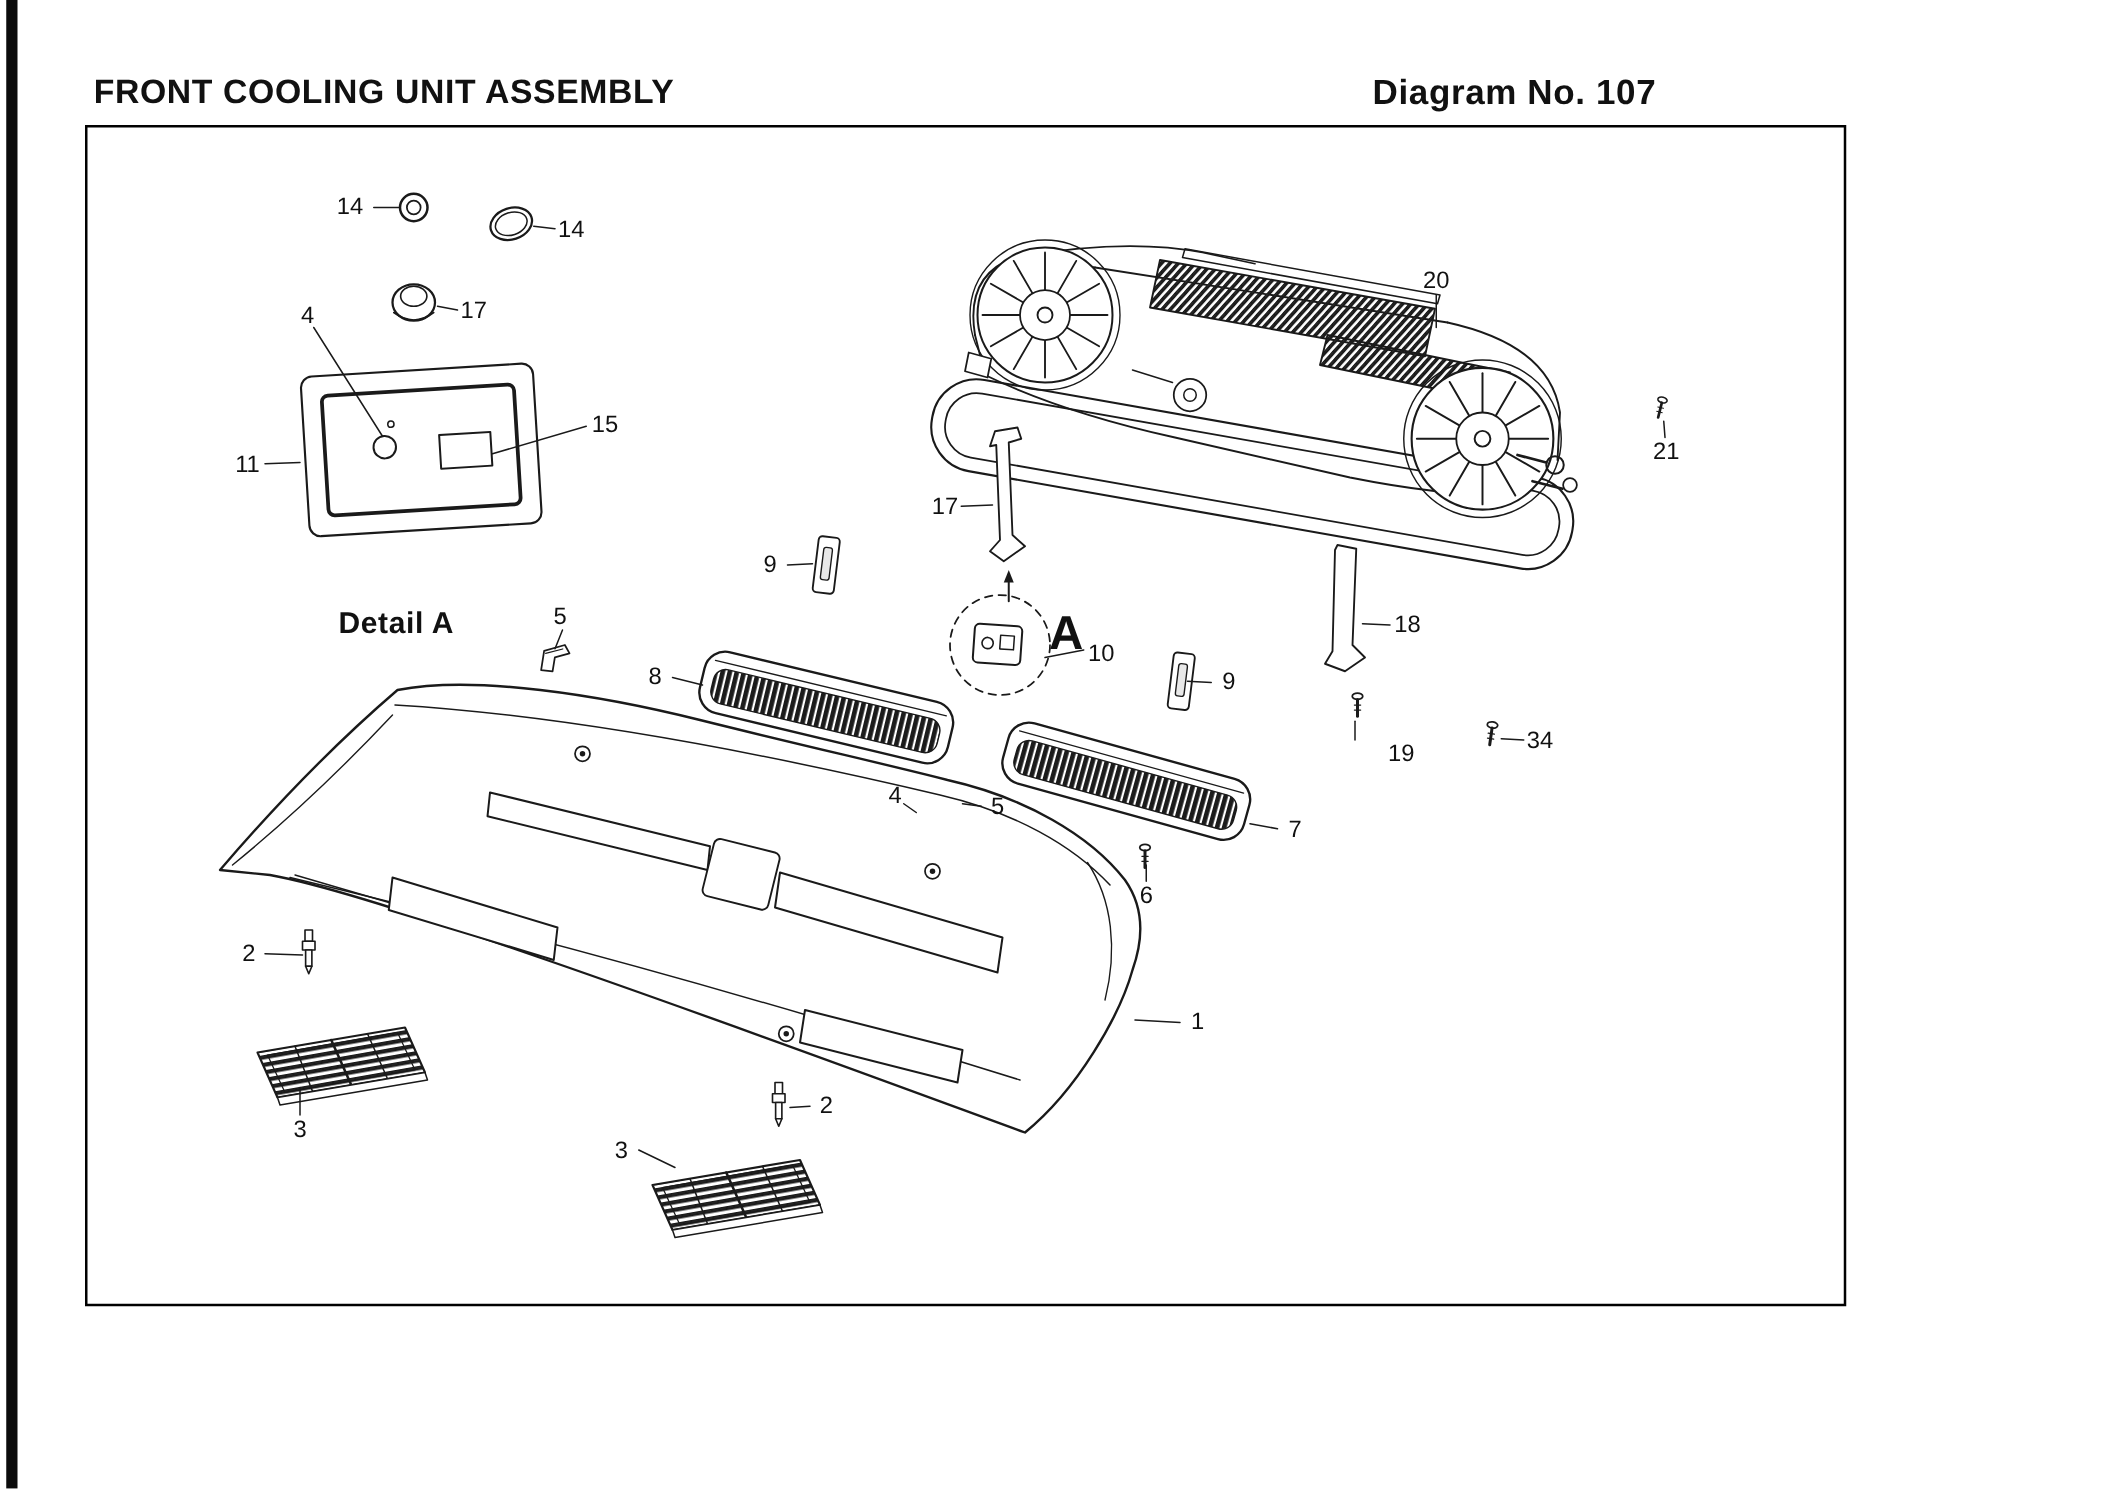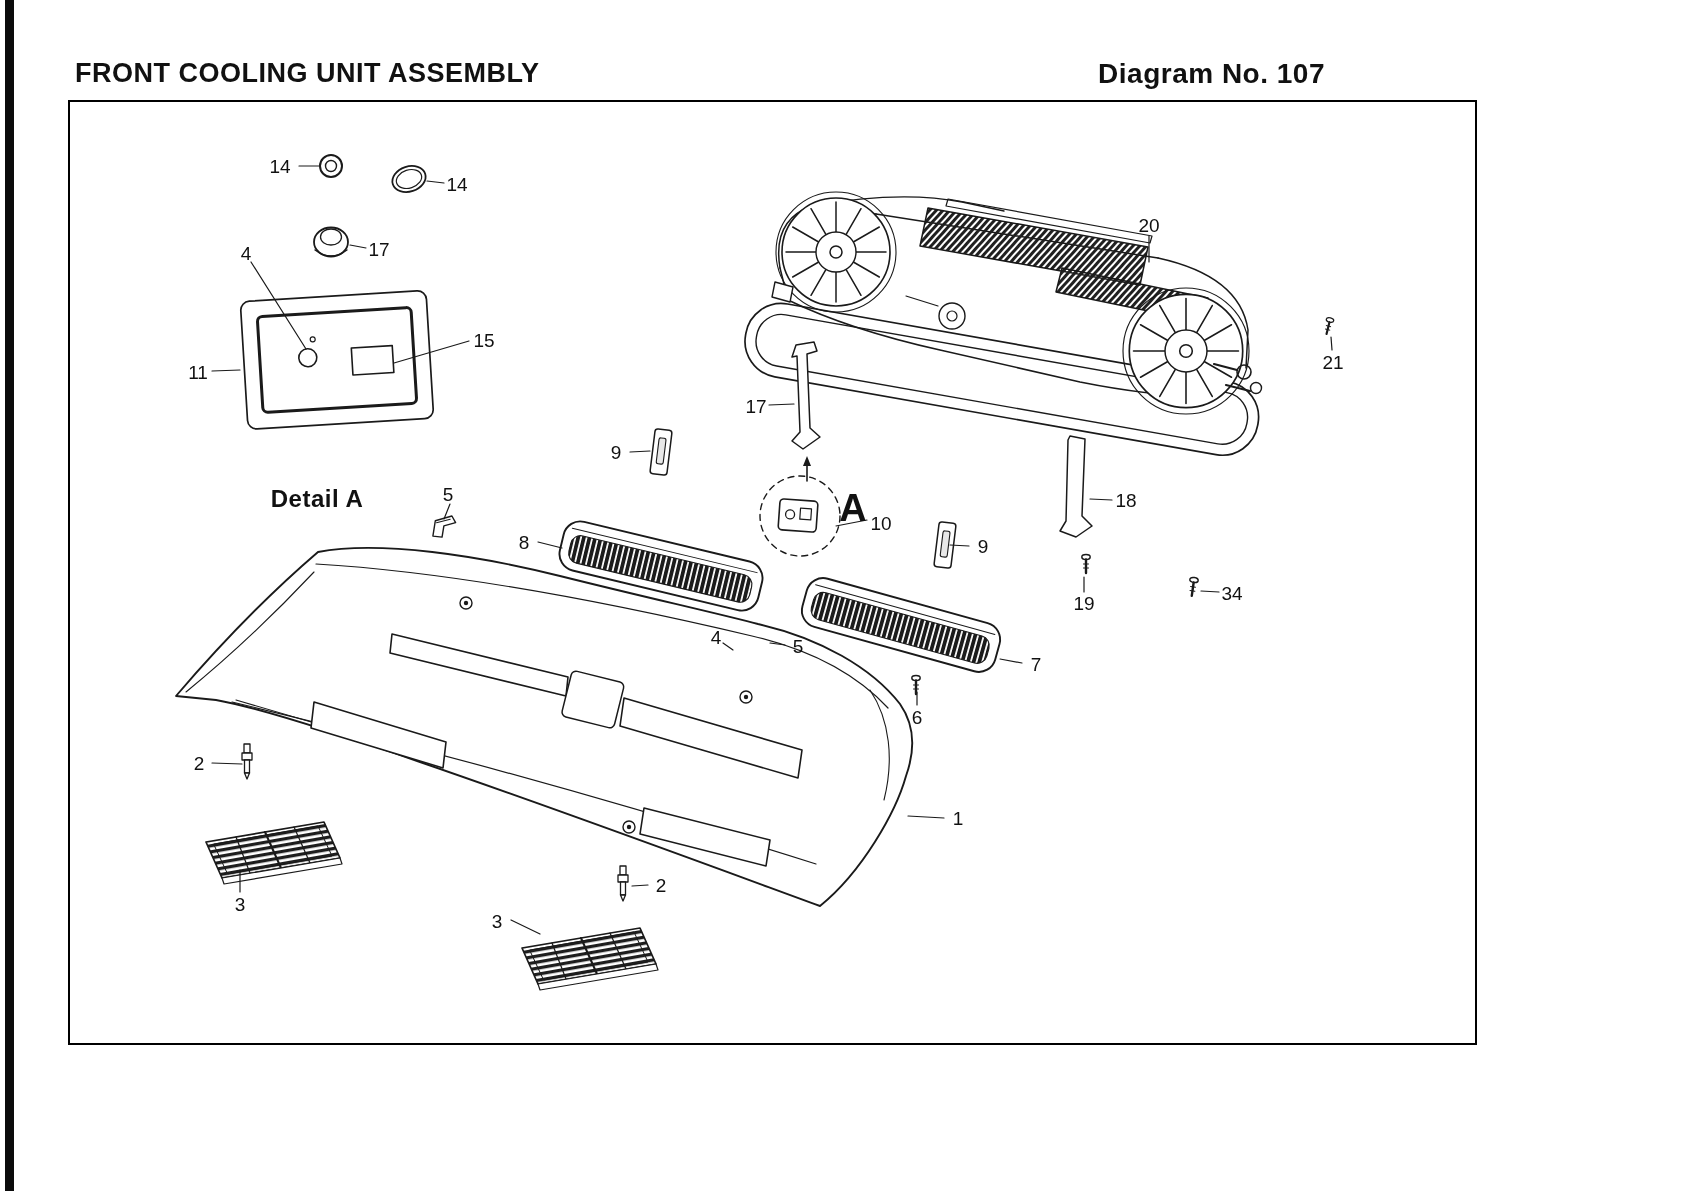--- a/index.html
+++ b/index.html
@@ -283,21 +283,21 @@
   <div class="callout" style="left:983px;top:546px">9</div>
   <div class="callout" style="left:881px;top:523px">10</div>
   <div class="callout" style="left:198px;top:372px">11</div>
   <div class="callout" style="left:379px;top:249px">17</div>
   <div class="callout" style="left:457px;top:184px">14</div>
   <div class="callout" style="left:280px;top:166px">14</div>
   <div class="callout" style="left:484px;top:340px">15</div>
   <div class="callout" style="left:246px;top:253px">4</div>
   <div class="callout" style="left:756px;top:406px">17</div>
   <div class="callout" style="left:1126px;top:500px">18</div>
-  <div class="callout" style="left:1084px;top:603px">19</div>
+  <div class="callout" style="left:1121px;top:603px">19</div>
   <div class="callout" style="left:1149px;top:225px">20</div>
   <div class="callout" style="left:1333px;top:362px">21</div>
   <div class="callout" style="left:1232px;top:593px">34</div>
 
   <div class="detail-caption" style="left:317px;top:467px">Detail A</div>
   <div class="detail-marker" style="left:853px;top:508px">A</div>
 
 </div>
 
 </body></html>

